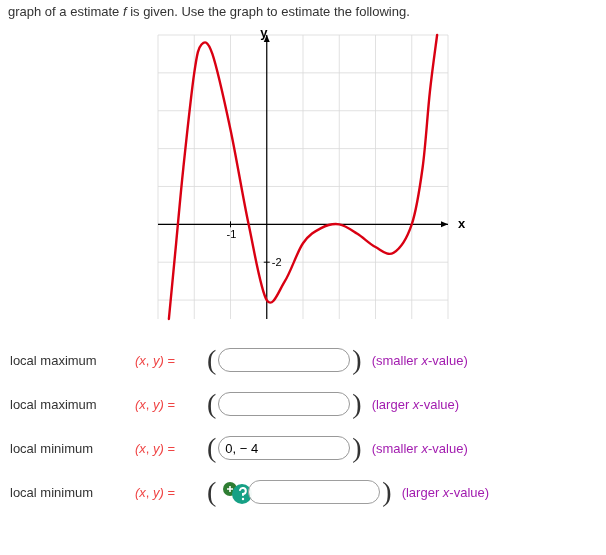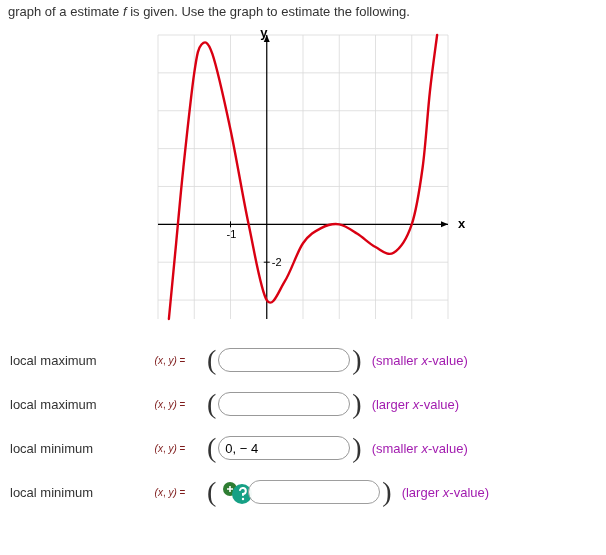--- a/index.html
+++ b/index.html
@@ -35,24 +35,23 @@
       margin-bottom: 14px;
       height: 30px;
     }
     .row-label {
       width: 125px;
       font-size: 13px;
       color: #333;
     }
     .xy-label {
       width: 70px;
-      font-size: 10px;
-      color: #7f1d1d;
+      font-size: 13px;
+      color: #ef4444;
       font-style: italic;
-      text-align: center;
     }
     .xy-label .nonit { font-style: normal; }
     .paren {
       font-size: 28px;
       font-weight: 300;
       line-height: 1;
       color: #333;
       font-family: "Times New Roman", serif;
       padding: 0 2px;
     }

